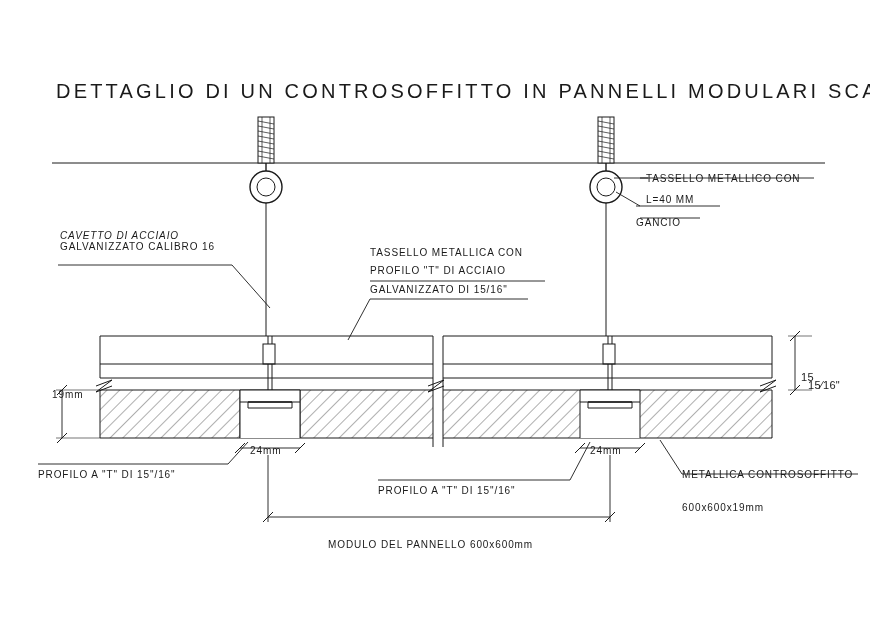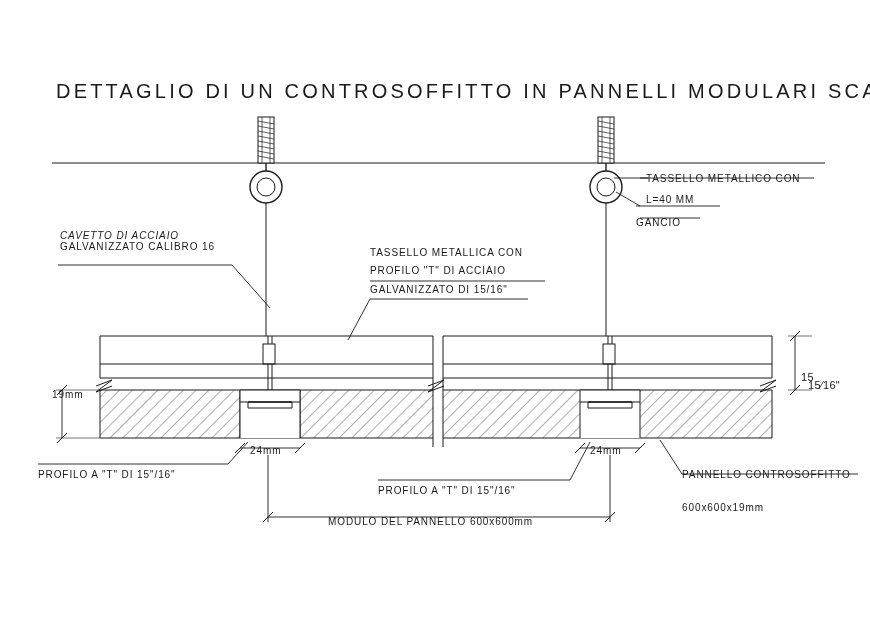--- a/index.html
+++ b/index.html
@@ -244,24 +244,24 @@
   <div class="lbl" style="left:60px; top:229px;font-style:italic;">CAVETTO  DI  ACCIAIO</div>
   <div class="lbl" style="left:60px; top:240px;">GALVANIZZATO   CALIBRO 16</div>
 
   <div class="lbl" style="left:370px; top:246px;">TASSELLO  METALLICA  CON</div>
   <div class="lbl" style="left:370px; top:264px;">PROFILO  "T"  DI  ACCIAIO</div>
   <div class="lbl" style="left:370px; top:283px;">GALVANIZZATO  DI  15/16"</div>
 
   <div class="lbl" style="left:38px; top:468px;">PROFILO A   "T" DI 15"/16"</div>
   <div class="lbl" style="left:378px; top:484px;">PROFILO A   "T" DI 15"/16"</div>
 
-  <div class="lbl" style="left:682px; top:468px;">PANNELLO CONTROSOFFITTO</div>
+  <div class="lbl" style="left:682px; top:468px;">METALLICA CONTROSOFFITTO</div>
   <div class="lbl" style="left:682px; top:501px;">600x600x19mm</div>
 
   <div class="lbl" style="left:38px; top:388px;margin-left:14px;">19mm</div>
   <div class="lbl" style="left:250px; top:444px;">24mm</div>
   <div class="lbl" style="left:590px; top:444px;">24mm</div>
-  <div class="lbl" style="left:328px; top:515px;">MODULO DEL PANNELLO 600x600mm</div>
+  <div class="lbl" style="left:328px; top:538px;">MODULO DEL PANNELLO 600x600mm</div>
 
   <div class="frac" style="left:801px; top:371px;">15</div>
   <div class="frac" style="left:808px; top:379px;"><span>15</span>⁄<span>16</span><span>"</span></div>
 
 </div>
 
 </body></html>

